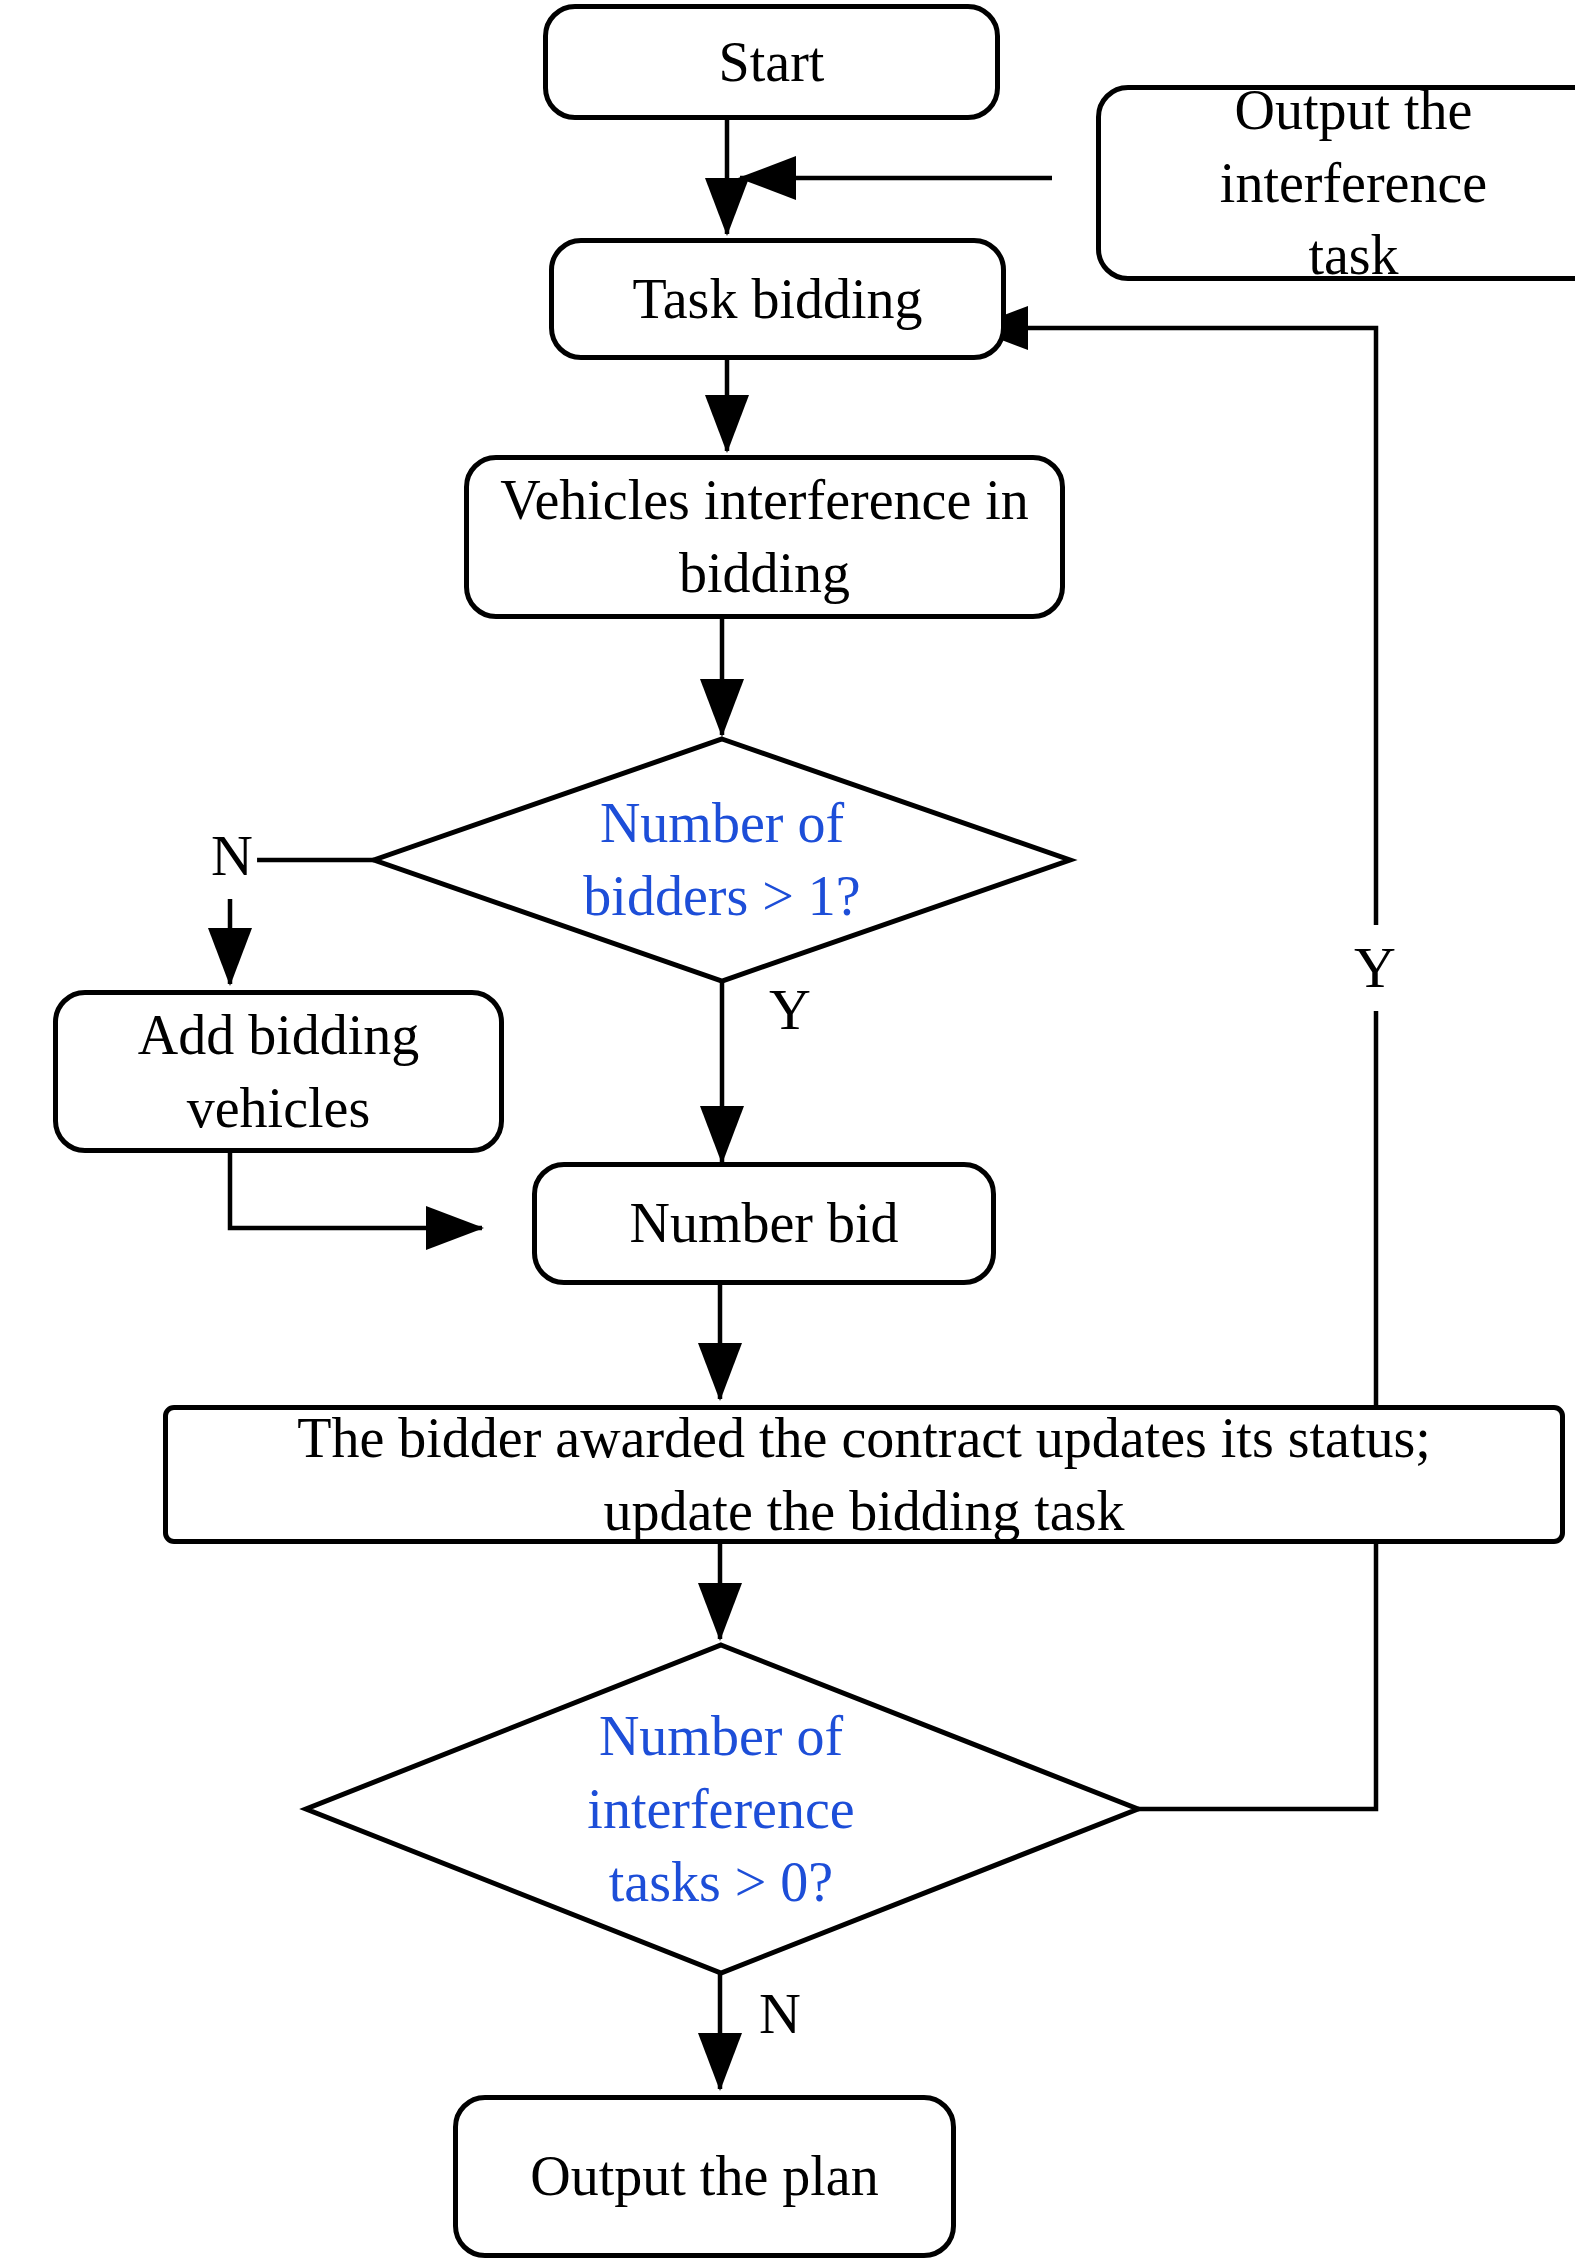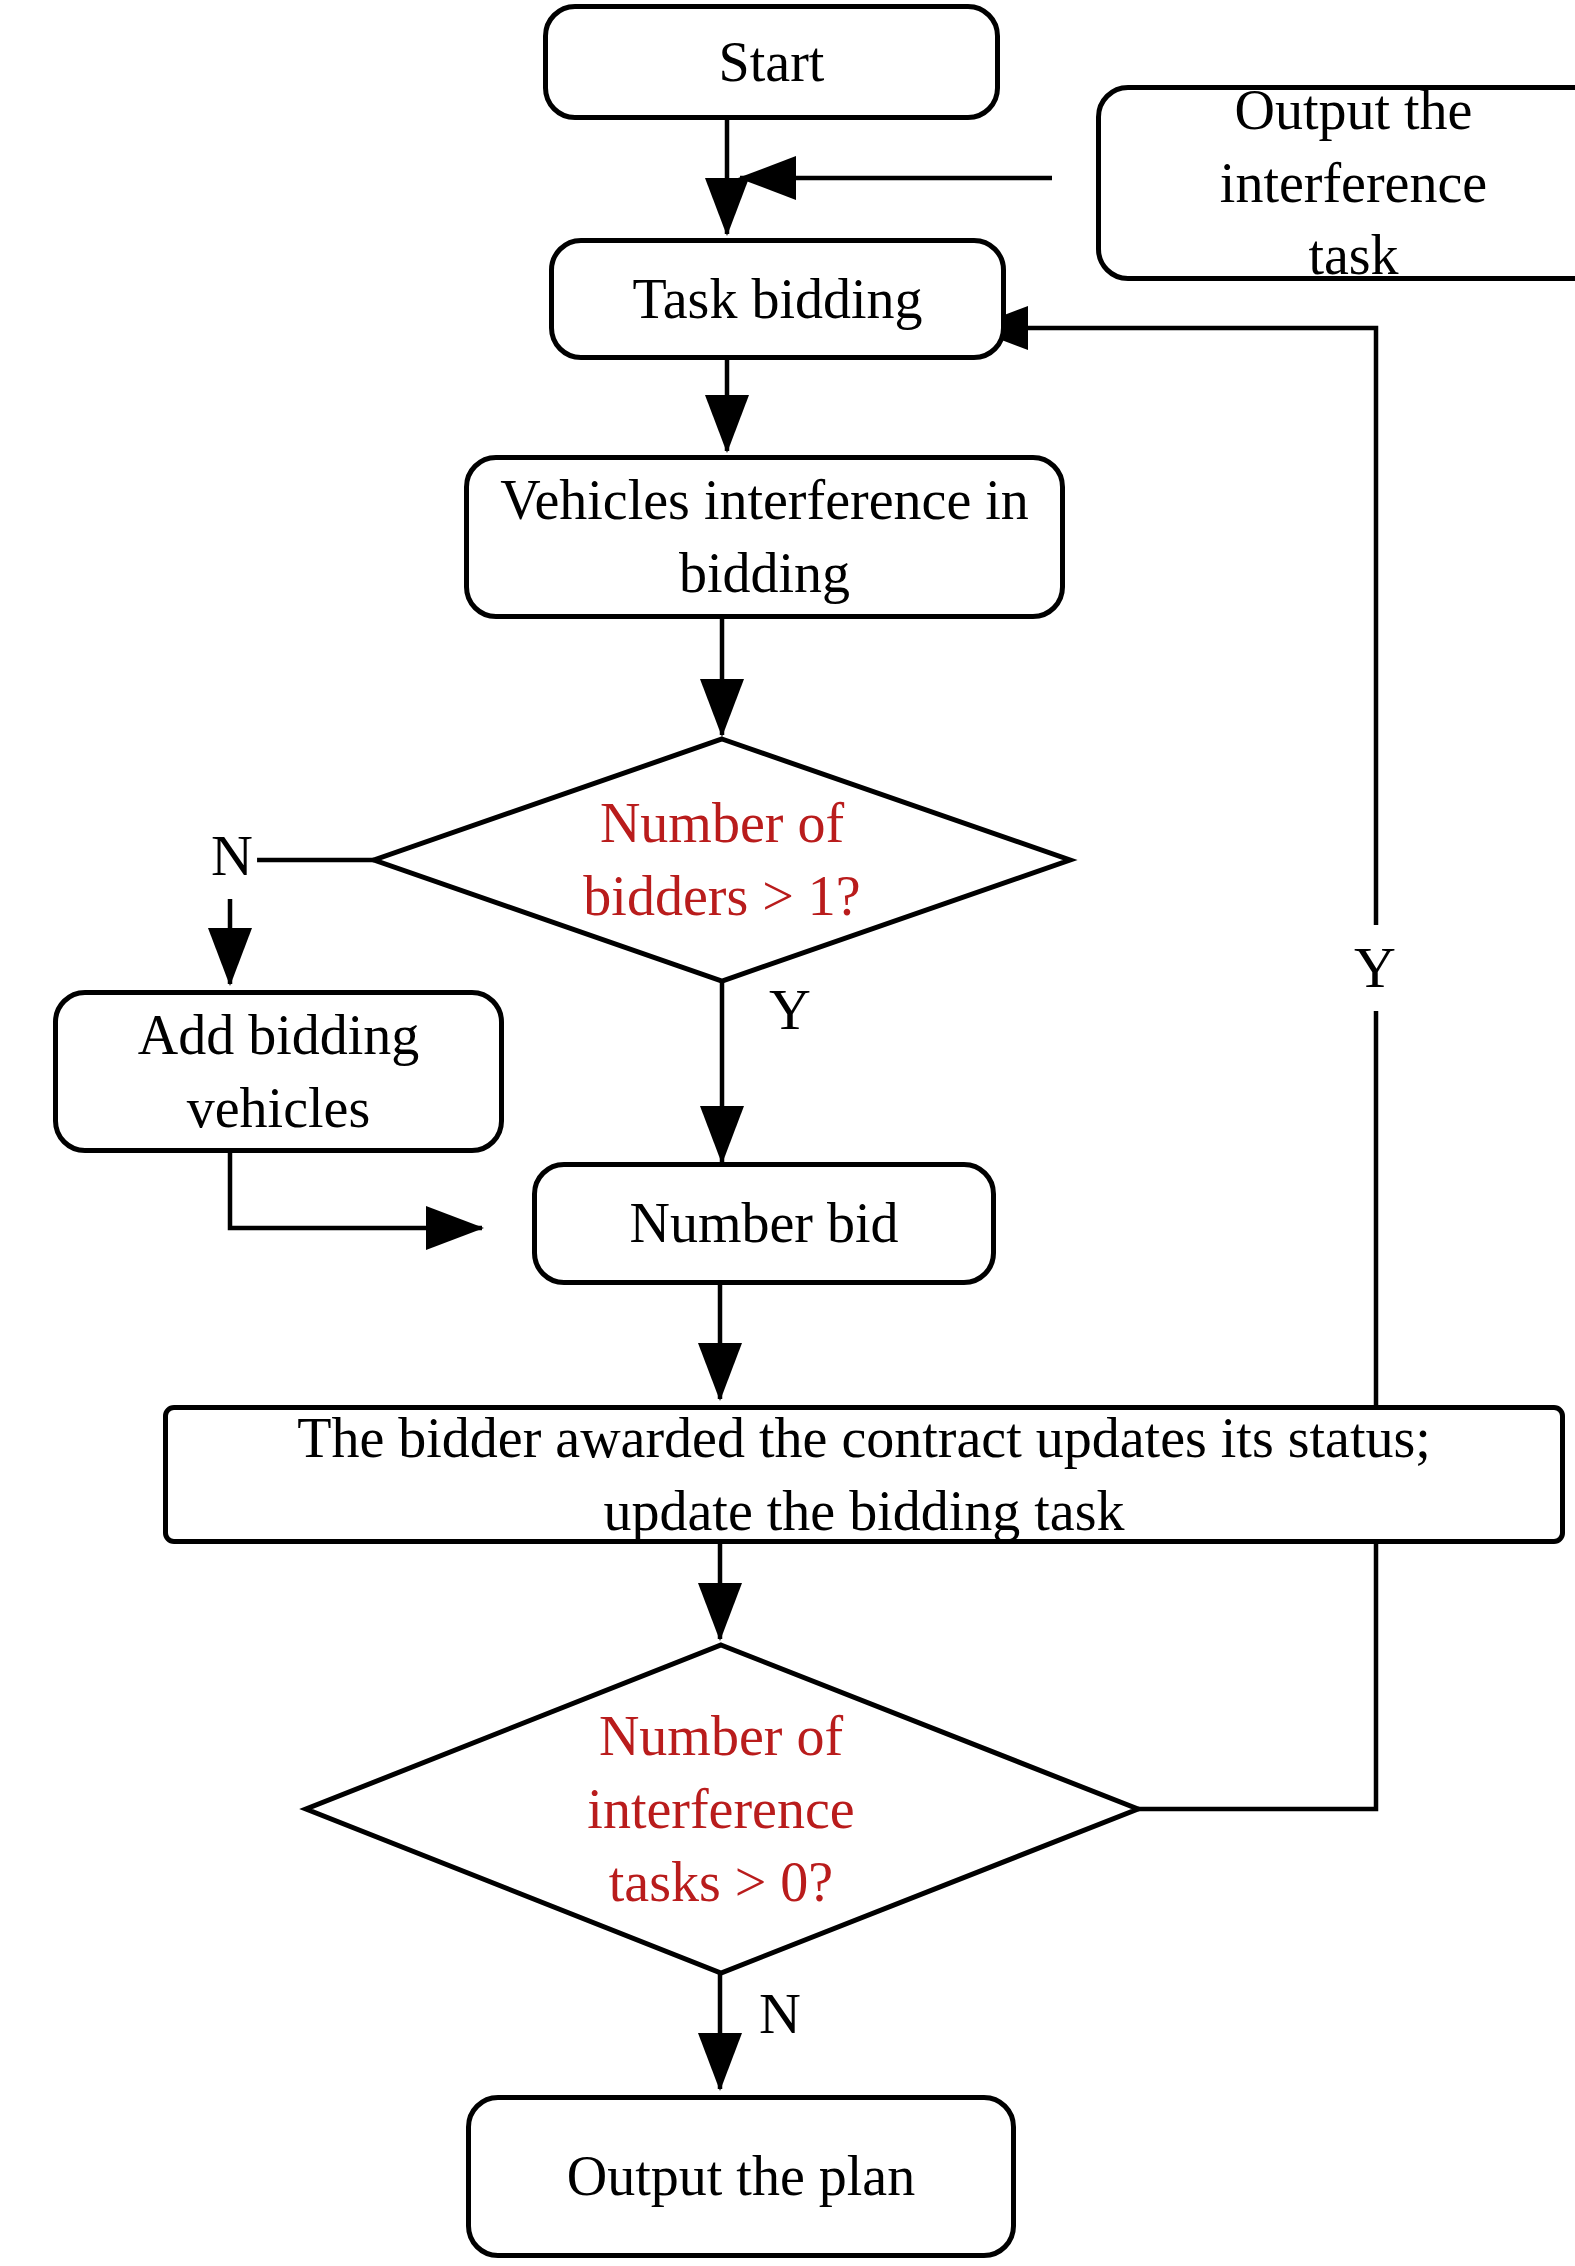--- a/index.html
+++ b/index.html
@@ -35,21 +35,21 @@
     white-space:pre-line;
     color:#000000;
   }
   .dlabel{
     position:absolute;
     transform:translate(-50%,-50%);
     text-align:center;
     font-size:56px;
     line-height:1.3;
     white-space:pre-line;
-    color:#b91c1c;
+    color:#1d4ed8;
   }
   .edge-label{
     position:absolute;
     transform:translate(-50%,-50%);
     font-size:58px;
     line-height:1;
     color:#000000;
   }
   .edge-label.on-line{
     background:#ffffff;
@@ -109,21 +109,21 @@
 
   <div class="node" style="left:488px;top:1162px;width:464px;height:123px">
     <span class="label">Number bid</span>
   </div>
 
   <div class="node" style="left:119px;top:1405px;width:1402px;height:139px;border-radius:11px">
     <span class="label">The bidder awarded the contract updates its status;
 update the bidding task</span>
   </div>
 
-  <div class="node" style="left:422px;top:2095px;width:550px;height:163px">
+  <div class="node" style="left:409px;top:2095px;width:503px;height:163px">
     <span class="label">Output the plan</span>
   </div>
 
   <div class="dlabel" style="left:722px;top:860px">Number of
 bidders &gt; 1?</div>
   <div class="dlabel" style="left:721px;top:1809px">Number of
 interference
 tasks &gt; 0?</div>
 
   <div class="edge-label on-line" style="left:232px;top:856px">N</div>

